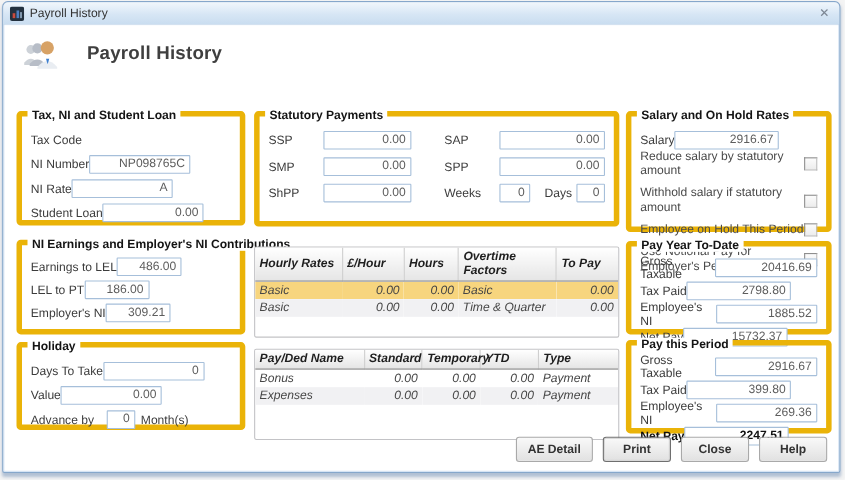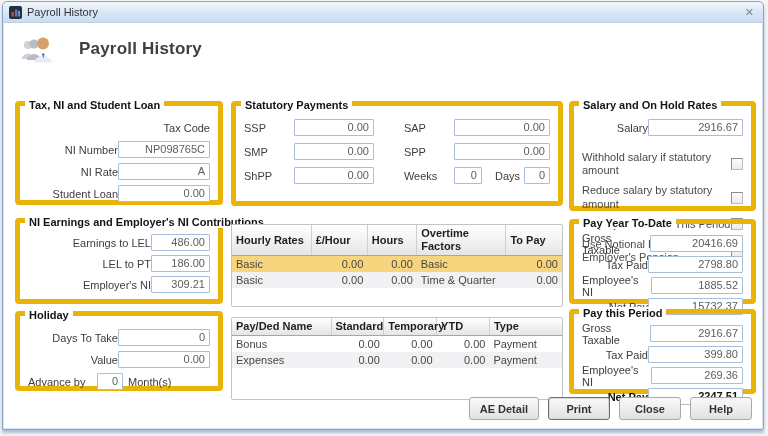--- a/index.html
+++ b/index.html
@@ -23,21 +23,21 @@
   .hdr h1 { font-size:17px; font-weight:bold; color:#3f3f3f; margin-left:22px; letter-spacing:.2px; }
   
   .col { position:absolute; }
   .col-left  { left:12px;  top:99px; width:208px; }
   .col-mid   { left:228px; top:99px; width:332px; }
   .col-right { left:566px; top:99px; width:187px; }
   
   .group { position:relative; border:5px solid #eab308; border-radius:4px; padding:13px 8px 4px 8px; }
   .gtitle { position:absolute; top:-7px; left:5px; background:#fff; padding:0 4px; font-size:11px; font-weight:bold; color:#141414; white-space:nowrap; }
   
-  .frow { display:flex; align-items:center; justify-content:flex-end; height:17px; margin-bottom:5px; }
+  .frow { display:flex; align-items:center; justify-content:flex-start; height:17px; margin-bottom:5px; }
   .flabel { font-size:11px; color:#3c3c3c; }
   .fvalue {
     border:1px solid #a6bfda; background:#fff; border-radius:1px;
     font-size:11px; color:#5d5d5d; text-align:right; padding:1px 4px; height:17px; line-height:13px;
   }
   .w92{width:92px} .w48{width:59px} .w95{width:95px} .w28{width:28px} .w26{width:26px}
   .suffix { font-size:11px; color:#3c3c3c; margin-left:5px; }
   .bold, .bold .flabel, .bold.fvalue { font-weight:bold; color:#111 !important; }
   
   .g-tax{height:104px} .g-ni{height:86px; margin-top:13px; padding-top:11px} .g-ni .frow{margin-bottom:4px}
@@ -51,25 +51,25 @@
   .statgrid { display:grid; grid-template-columns:1fr 1fr; column-gap:30px; row-gap:7px; }
   .srow { display:flex; align-items:center; height:17px; }
   .slabel { width:50px; font-size:11px; color:#3c3c3c; flex:none; }
   .srow .fvalue.grow { flex:1; }
   .dayslabel { font-size:11px; color:#3c3c3c; margin:0 4px 0 13px; }
   
   .crow { display:flex; align-items:center; justify-content:space-between; margin-bottom:7px; }
   .clabel { font-size:11px; color:#4a4a4a; max-width:152px; line-height:1.2; }
   .cbox { width:12px; height:12px; flex:none; background:linear-gradient(#fcfcfc,#ececec);
     border:1px solid #bcbcbc; border-top-color:#8e8e8e; border-left-color:#8e8e8e; }
-  .salrow { margin-bottom:15px; }
+  .salrow { margin-bottom:0; }
   
   .listbox { border:1px solid #c3c3c6; border-radius:2px; background:#fff; height:83px; overflow:hidden; }
   .lb1 { margin-top:18px; } .lb2 { margin-top:10px; }
-  table { border-collapse:collapse; width:100%; table-layout:fixed; font-size:11px; }
+  table { border-collapse:collapse; width:100%; table-layout:fixed; font-size:11px;font-style:italic; }
   th { background:linear-gradient(#ffffff,#e5e5e5); font-weight:bold; text-align:left; color:#1e1e1e;
        padding:2px 4px; border-right:1px solid #cfcfcf; border-bottom:1px solid #a6a6a6; line-height:1.2; }
   th:last-child { border-right:none; }
   td { padding:2px 4px; color:#464646; overflow:hidden; white-space:nowrap; }
   td.num { text-align:right; }
   tr.sel td { background:#f7d57e; }
   tr.alt td { background:#f1f1f3; }
   
   .btnbar { position:absolute; right:11px; bottom:9px; display:flex; gap:9px; }
   .btn { min-width:62px; height:23px; padding:0 10px; font:bold 11px "Liberation Sans","DejaVu Sans",sans-serif;
@@ -268,25 +268,25 @@
   </div>
 
   <div class="col col-right">
     <div class="group g-salary">
       <span class="gtitle">Salary and On Hold Rates</span>
       <div class="frow salrow">
         <span class="flabel">Salary</span>
         <span class="fvalue w95">2916.67</span>
       </div>
       <div class="crow">
+        <span class="clabel">Reduce salary by statutory amount</span>
+        <span class="cbox"></span>
+      </div>
+      <div class="crow">
         <span class="clabel">Withhold salary if statutory amount</span>
-        <span class="cbox"></span>
-      </div>
-      <div class="crow">
-        <span class="clabel">Reduce salary by statutory amount</span>
         <span class="cbox"></span>
       </div>
       <div class="crow">
         <span class="clabel">Employee on Hold This Period</span>
         <span class="cbox"></span>
       </div>
       <div class="crow">
         <span class="clabel">Use Notional Pay for Employer's Pension</span>
         <span class="cbox"></span>
       </div>

